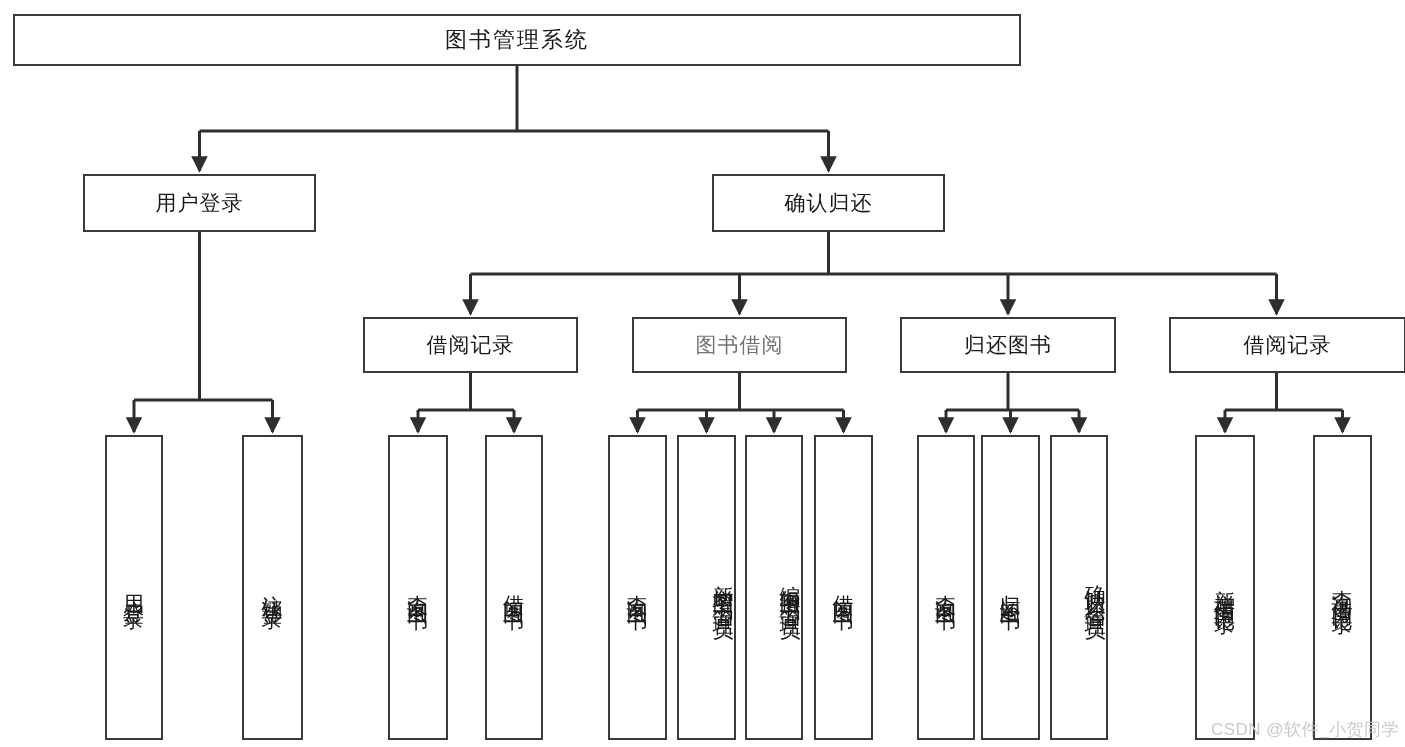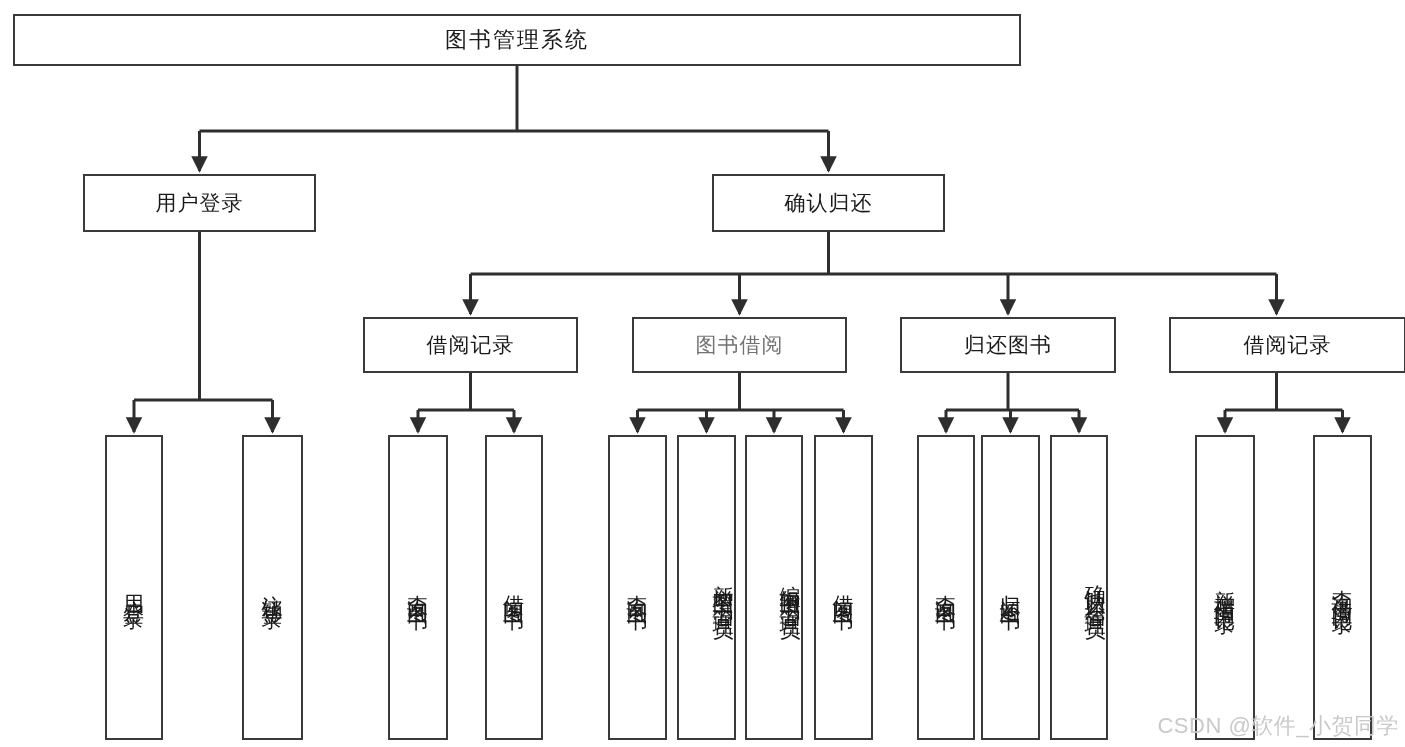--- a/index.html
+++ b/index.html
@@ -9,21 +9,21 @@
   svg#edges{position:absolute;left:0;top:0;width:1405px;height:747px;}
   .node{position:absolute;box-sizing:border-box;background:#ffffff;
         border:2px solid #3a3a3a;display:flex;align-items:center;
         justify-content:center;color:#1a1a1a;}
   .node.h{font-size:21px;letter-spacing:1px;}
   .node.root{font-size:22px;letter-spacing:2px;}
   .node.v{writing-mode:vertical-rl;text-orientation:upright;
           font-size:21px;letter-spacing:5px;line-height:1;
           padding-top:6px;align-items:flex-start;justify-content:center;}
   .node.v.mid{align-items:center;padding-top:0;}
-  .watermark{position:absolute;right:6px;bottom:6px;font-size:22px;
+  .watermark{position:absolute;right:6px;bottom:6px;font-size:17px;
              color:#c9c9c9;letter-spacing:0.5px;white-space:nowrap;}
 </style>
 </head>
 <body>
 
 <div id="diagram-root">
 
   <svg id="edges" viewBox="0 0 1405 747" preserveAspectRatio="none" aria-hidden="true">
     <defs>
       <marker id="arrow" viewBox="0 0 10 10" refX="9" refY="5" markerWidth="5.5" markerHeight="5.5" orient="auto-start-reverse">

